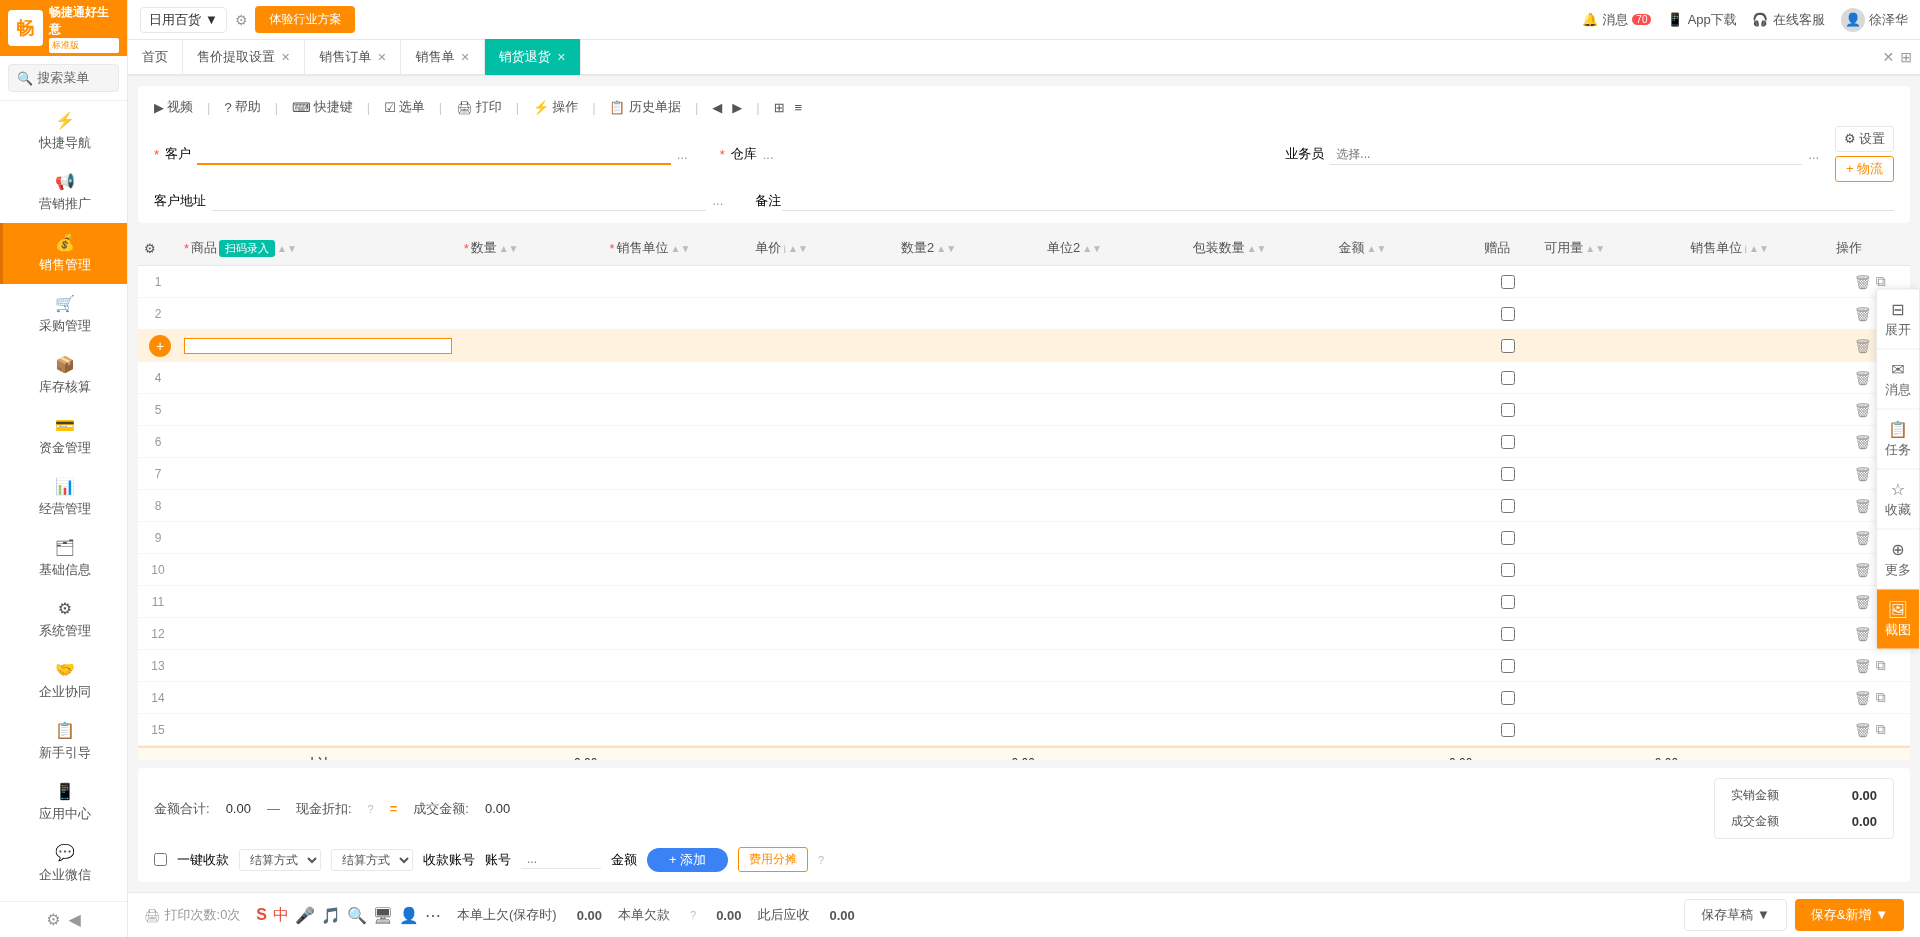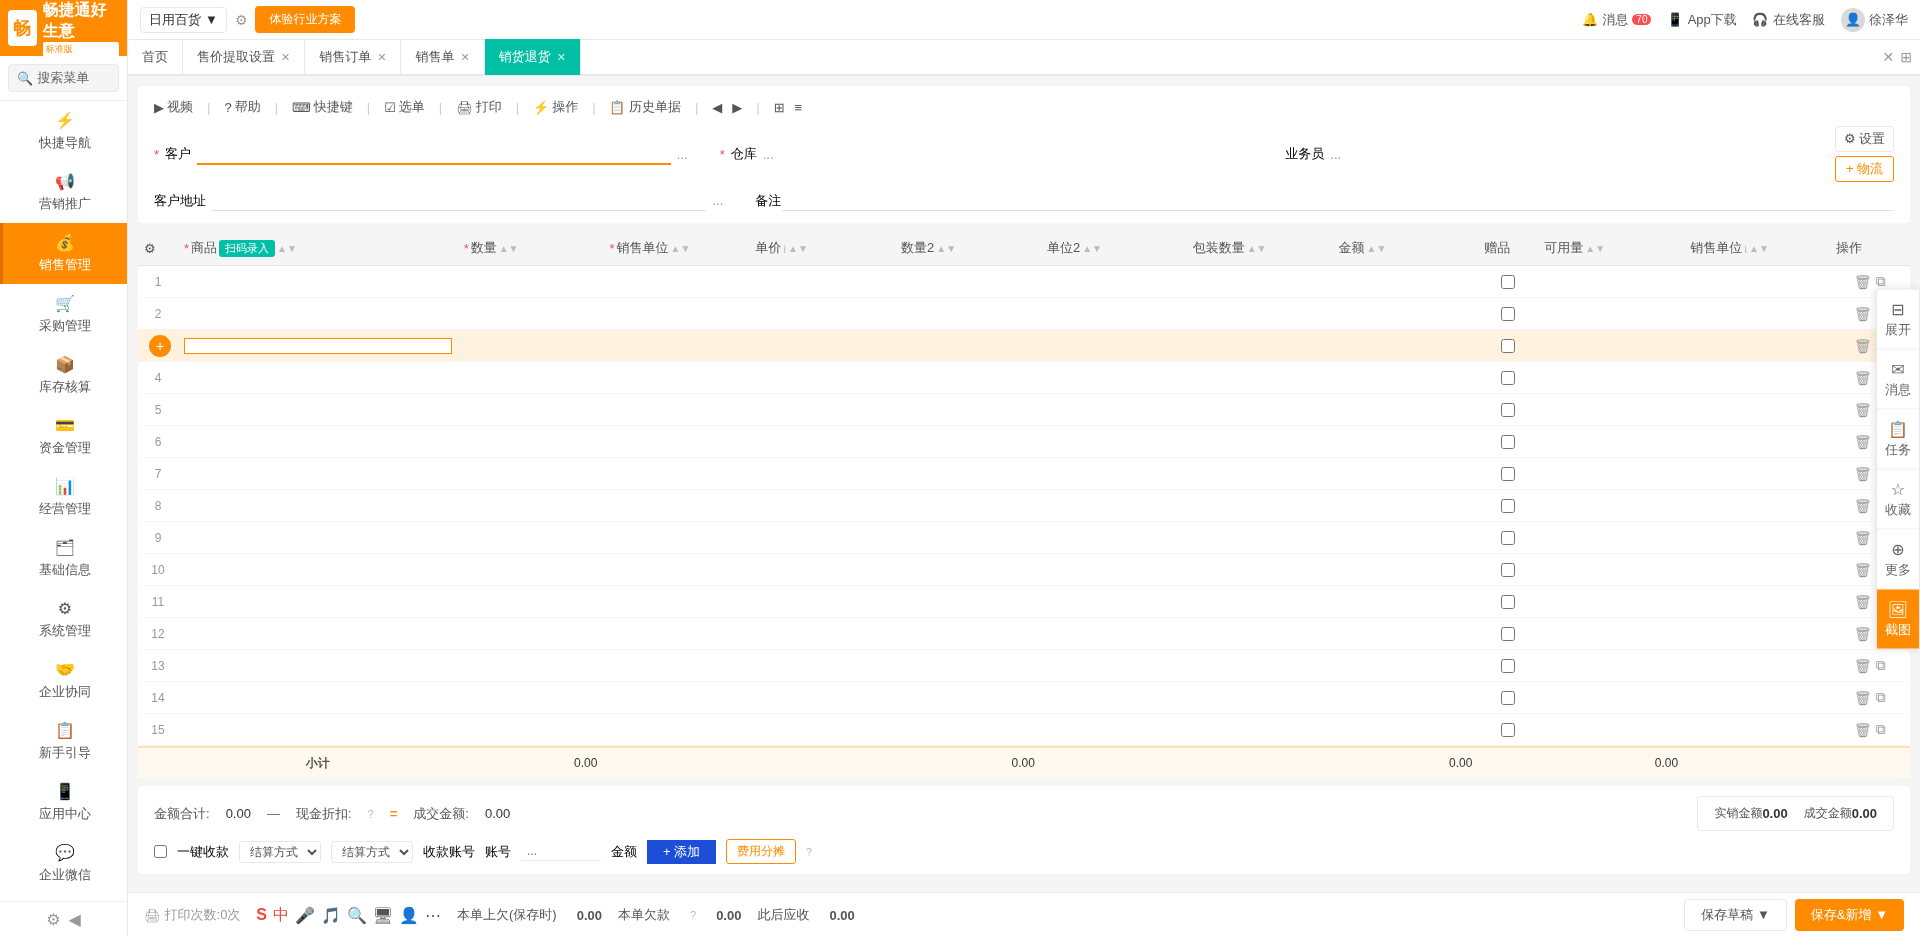--- a/index.html
+++ b/index.html
@@ -96,21 +96,21 @@
     
     .form-footer { background: #fff; border-radius: 4px; padding: 10px 16px; }
     .footer-row1 { display: flex; align-items: center; gap: 16px; margin-bottom: 8px; font-size: 12px; color: #555; }
     .footer-label { color: #555; }
     .footer-value { color: #333; font-weight: 500; }
     .footer-eq { color: #ff8c00; font-weight: bold; }
     .footer-row2 { display: flex; align-items: center; gap: 10px; font-size: 12px; }
     .footer-checkbox { width: 13px; height: 13px; border: 1px solid #d9d9d9; border-radius: 2px; }
     .footer-select { border: 1px solid #e8e8e8; border-radius: 3px; padding: 2px 6px; font-size: 12px; color: #555; background: #fff; }
     .footer-input { border: none; border-bottom: 1px solid #e8e8e8; padding: 2px 6px; font-size: 12px; width: 80px; }
-    .footer-add-btn { background: #1d4ed8; color: #fff; border: none; border-radius: 0; padding: 3px 16px; font-size: 12px; cursor: pointer; }
+    .footer-add-btn { background: #3b82f6; color: #fff; border: none; border-radius: 12px; padding: 3px 22px; font-size: 12px; cursor: pointer; }
     .footer-split-btn { border: 1px solid #ff8c00; color: #ff8c00; background: #fff; border-radius: 3px; padding: 3px 10px; font-size: 12px; cursor: pointer; }
     .status-item { display: flex; align-items: center; gap: 20px; }
 
     
     .bottom-actions { display: flex; gap: 8px; margin-left: auto; }
     .btn-draft { border: 1px solid #e8e8e8; background: #fff; border-radius: 4px; padding: 6px 16px; font-size: 13px; cursor: pointer; color: #555; }
     .btn-save { background: #ff8c00; color: #fff; border: none; border-radius: 4px; padding: 6px 16px; font-size: 13px; cursor: pointer; }
 
     
     .right-floating { position: fixed; right: 0; top: 50%; transform: translateY(-50%); display: flex; flex-direction: column; background: #fff; border: 1px solid #e8e8e8; border-radius: 4px 0 0 4px; box-shadow: -2px 0 8px rgba(0,0,0,0.1); }
@@ -132,21 +132,21 @@
 
     .scrollable-content { flex: 1; overflow-y: auto; padding: 10px; display: flex; flex-direction: column; gap: 8px; }
   </style>
 </head>
 <body>
 
 <div class="sidebar">
   <div class="sidebar-logo">
     <div class="logo-icon">畅</div>
     <div>
-      <div style="color:#fff;font-size:16px;font-weight:bold;">畅捷通好生意</div>
+      <div style="color:#fff;font-size:12px;font-weight:bold;">畅捷通好生意</div>
       <div class="logo-badge">标准版</div>
     </div>
   </div>
   <div class="sidebar-search">
     <button class="sidebar-search-btn">
       <span>🔍</span>
       <span>搜索菜单</span>
     </button>
   </div>
   <div class="sidebar-nav">
@@ -331,20 +331,21 @@
             <input class="field-input" type="text" style="flex: 1 1 0%; border-bottom: 2px solid rgb(255, 140, 0);">
             <span class="field-dots">...</span>
           </div>
           <div style="flex:1;display:flex;align-items:center;gap:6px;padding:0 16px;">
             <span style="color:#ff4d4f;">*</span>
             <span>仓库</span>
             <span class="field-dots">...</span>
           </div>
           <div style="flex:1;display:flex;align-items:center;gap:6px;padding-left:16px;">
             <span>业务员</span>
+            <input class="field-input" type="text" style="flex: 1 1 0%;" placeholder="选择...">
             <span class="field-dots">...</span>
           </div>
 
           <div style="display:flex;flex-direction:column;gap:4px;margin-left:16px;">
             <button class="action-btn">
               <span>⚙</span>
               <span>设置</span>
             </button>
             <button class="action-btn" style="color:#ff8c00;border-color:#ff8c00;">
               <span>+ 物流</span>
@@ -756,21 +757,21 @@
         <div class="footer-row1">
           <span class="footer-label">金额合计:</span>
           <span class="footer-value">0.00</span>
           <span style="color:#666;">—</span>
           <span class="footer-label">现金折扣:</span>
           <span class="info-icon">?</span>
           <span class="footer-eq">=</span>
           <span class="footer-label">成交金额:</span>
           <span class="footer-value">0.00</span>
 
-          <div style="margin-left:auto;background:#fff;border:1px solid #e8e8e8;border-radius:4px;padding:8px 16px;display:flex;flex-direction:row;gap:16px;min-width:180px;">
+          <div style="margin-left:auto;background:#fff;border:1px solid #e8e8e8;border-radius:4px;padding:8px 16px;display:flex;flex-direction:column;gap:9px;min-width:180px;">
             <div style="display:flex;justify-content:space-between;align-items:center;">
               <span style="color:#555;font-size:12px;">实销金额</span>
               <span style="font-weight:600;color:#333;">0.00</span>
             </div>
             <div style="display:flex;justify-content:space-between;align-items:center;">
               <span style="color:#555;font-size:12px;">成交金额</span>
               <span style="font-weight:600;color:#333;">0.00</span>
             </div>
           </div>
         </div>

